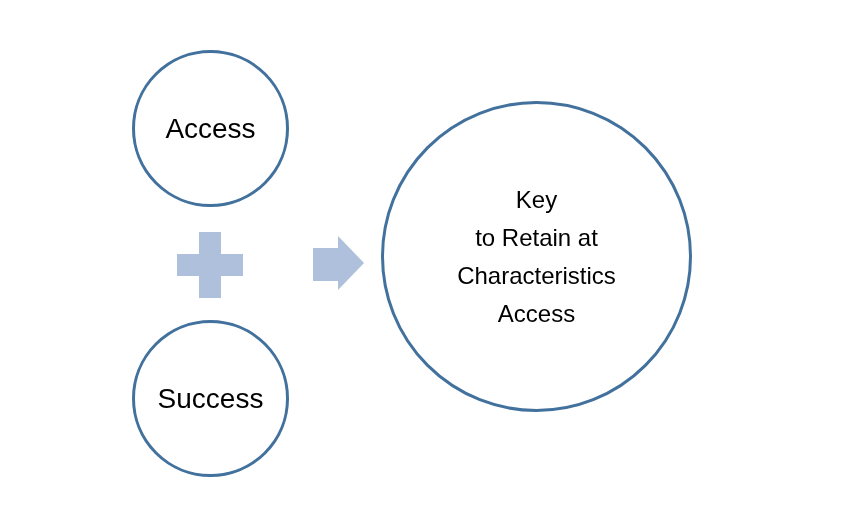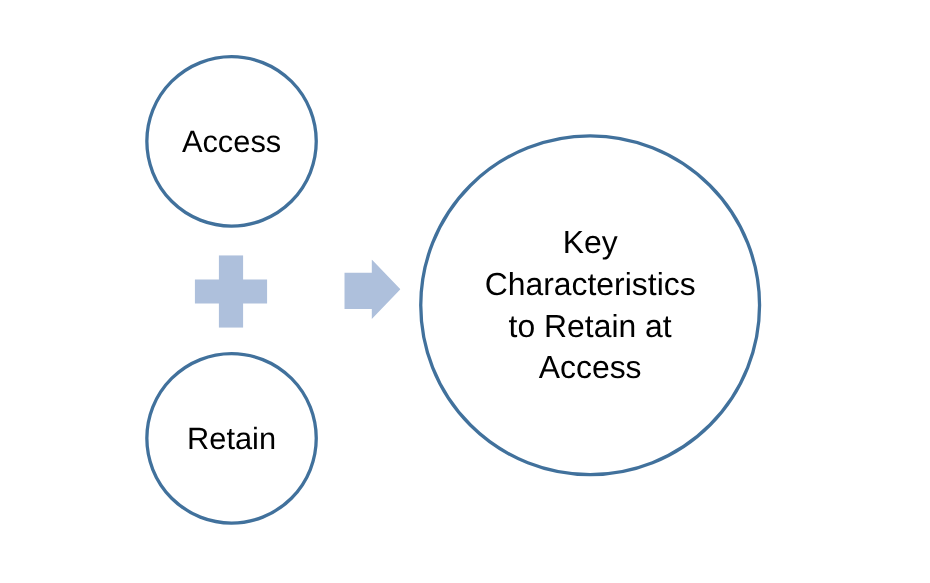--- a/index.html
+++ b/index.html
@@ -34,24 +34,24 @@
   }
   .circle-small{
     width:157px;
     height:157px;
     font-size:28px;
   }
   .circle-access{left:132px; top:50px;}
   .circle-success{left:132px; top:320px;}
   .circle-large{
     left:381px;
-    top:122px;
+    top:101px;
     width:311px;
     height:311px;
-    font-size:29px;
+    font-size:24px;
     line-height:38px;
   }
   .shape{position:absolute;}
   .plus-shape{left:177px; top:232px;}
   .arrow-shape{left:313px; top:236px;}
   .result-line{display:block;}
 </style>
 </head>
 <body>
 
@@ -59,29 +59,29 @@
 
   <div class="circle circle-small circle-access">
     <span>Access</span>
   </div>
 
   <svg class="shape plus-shape" width="66" height="66" viewBox="0 0 66 66">
     <polygon points="22,0 44,0 44,22 66,22 66,44 44,44 44,66 22,66 22,44 0,44 0,22 22,22" style="fill:var(--connector)"></polygon>
   </svg>
 
   <div class="circle circle-small circle-success">
-    <span>Retain</span>
+    <span>Success</span>
   </div>
 
   <svg class="shape arrow-shape" width="51" height="54" viewBox="0 0 51 54">
     <polygon points="0,12 25,12 25,0 51,27 25,54 25,45 0,45" style="fill:var(--connector)"></polygon>
   </svg>
 
   <div class="circle circle-large">
     <span>
       <span class="result-line">Key</span>
+      <span class="result-line">to Retain at</span>
       <span class="result-line">Characteristics</span>
-      <span class="result-line">to Retain at</span>
       <span class="result-line">Access</span>
     </span>
   </div>
 
 </div>
 
 </body></html>

